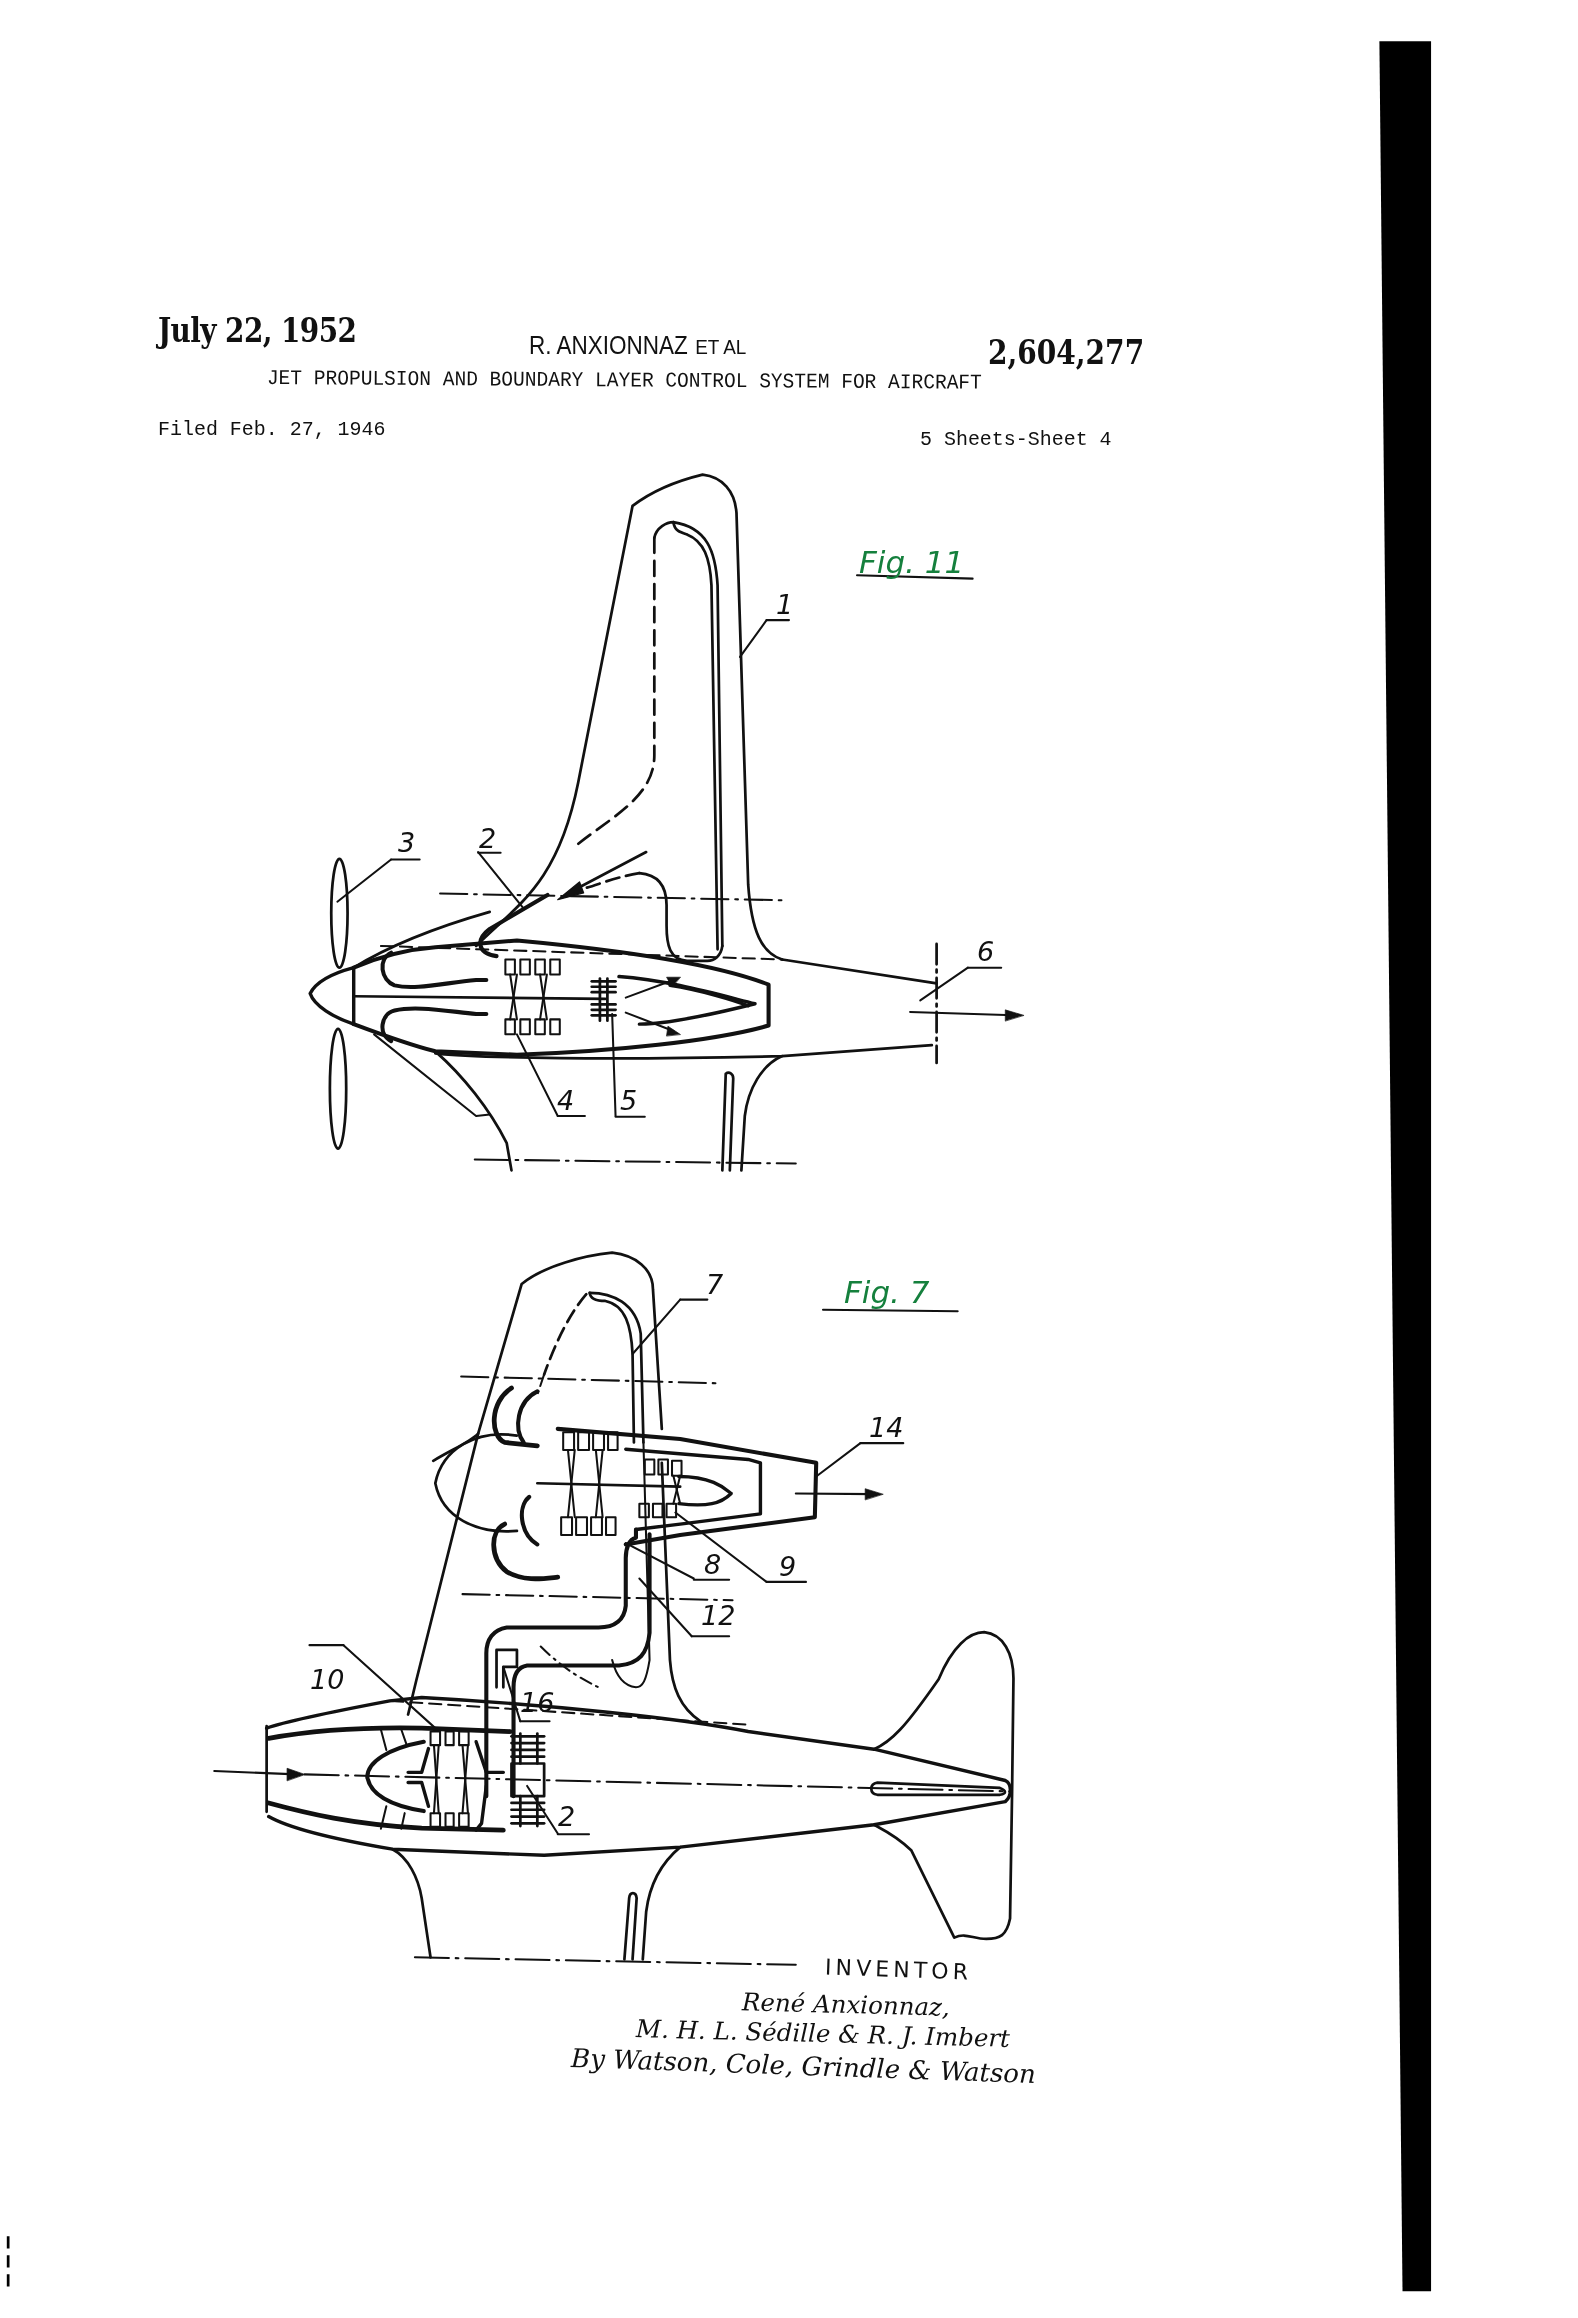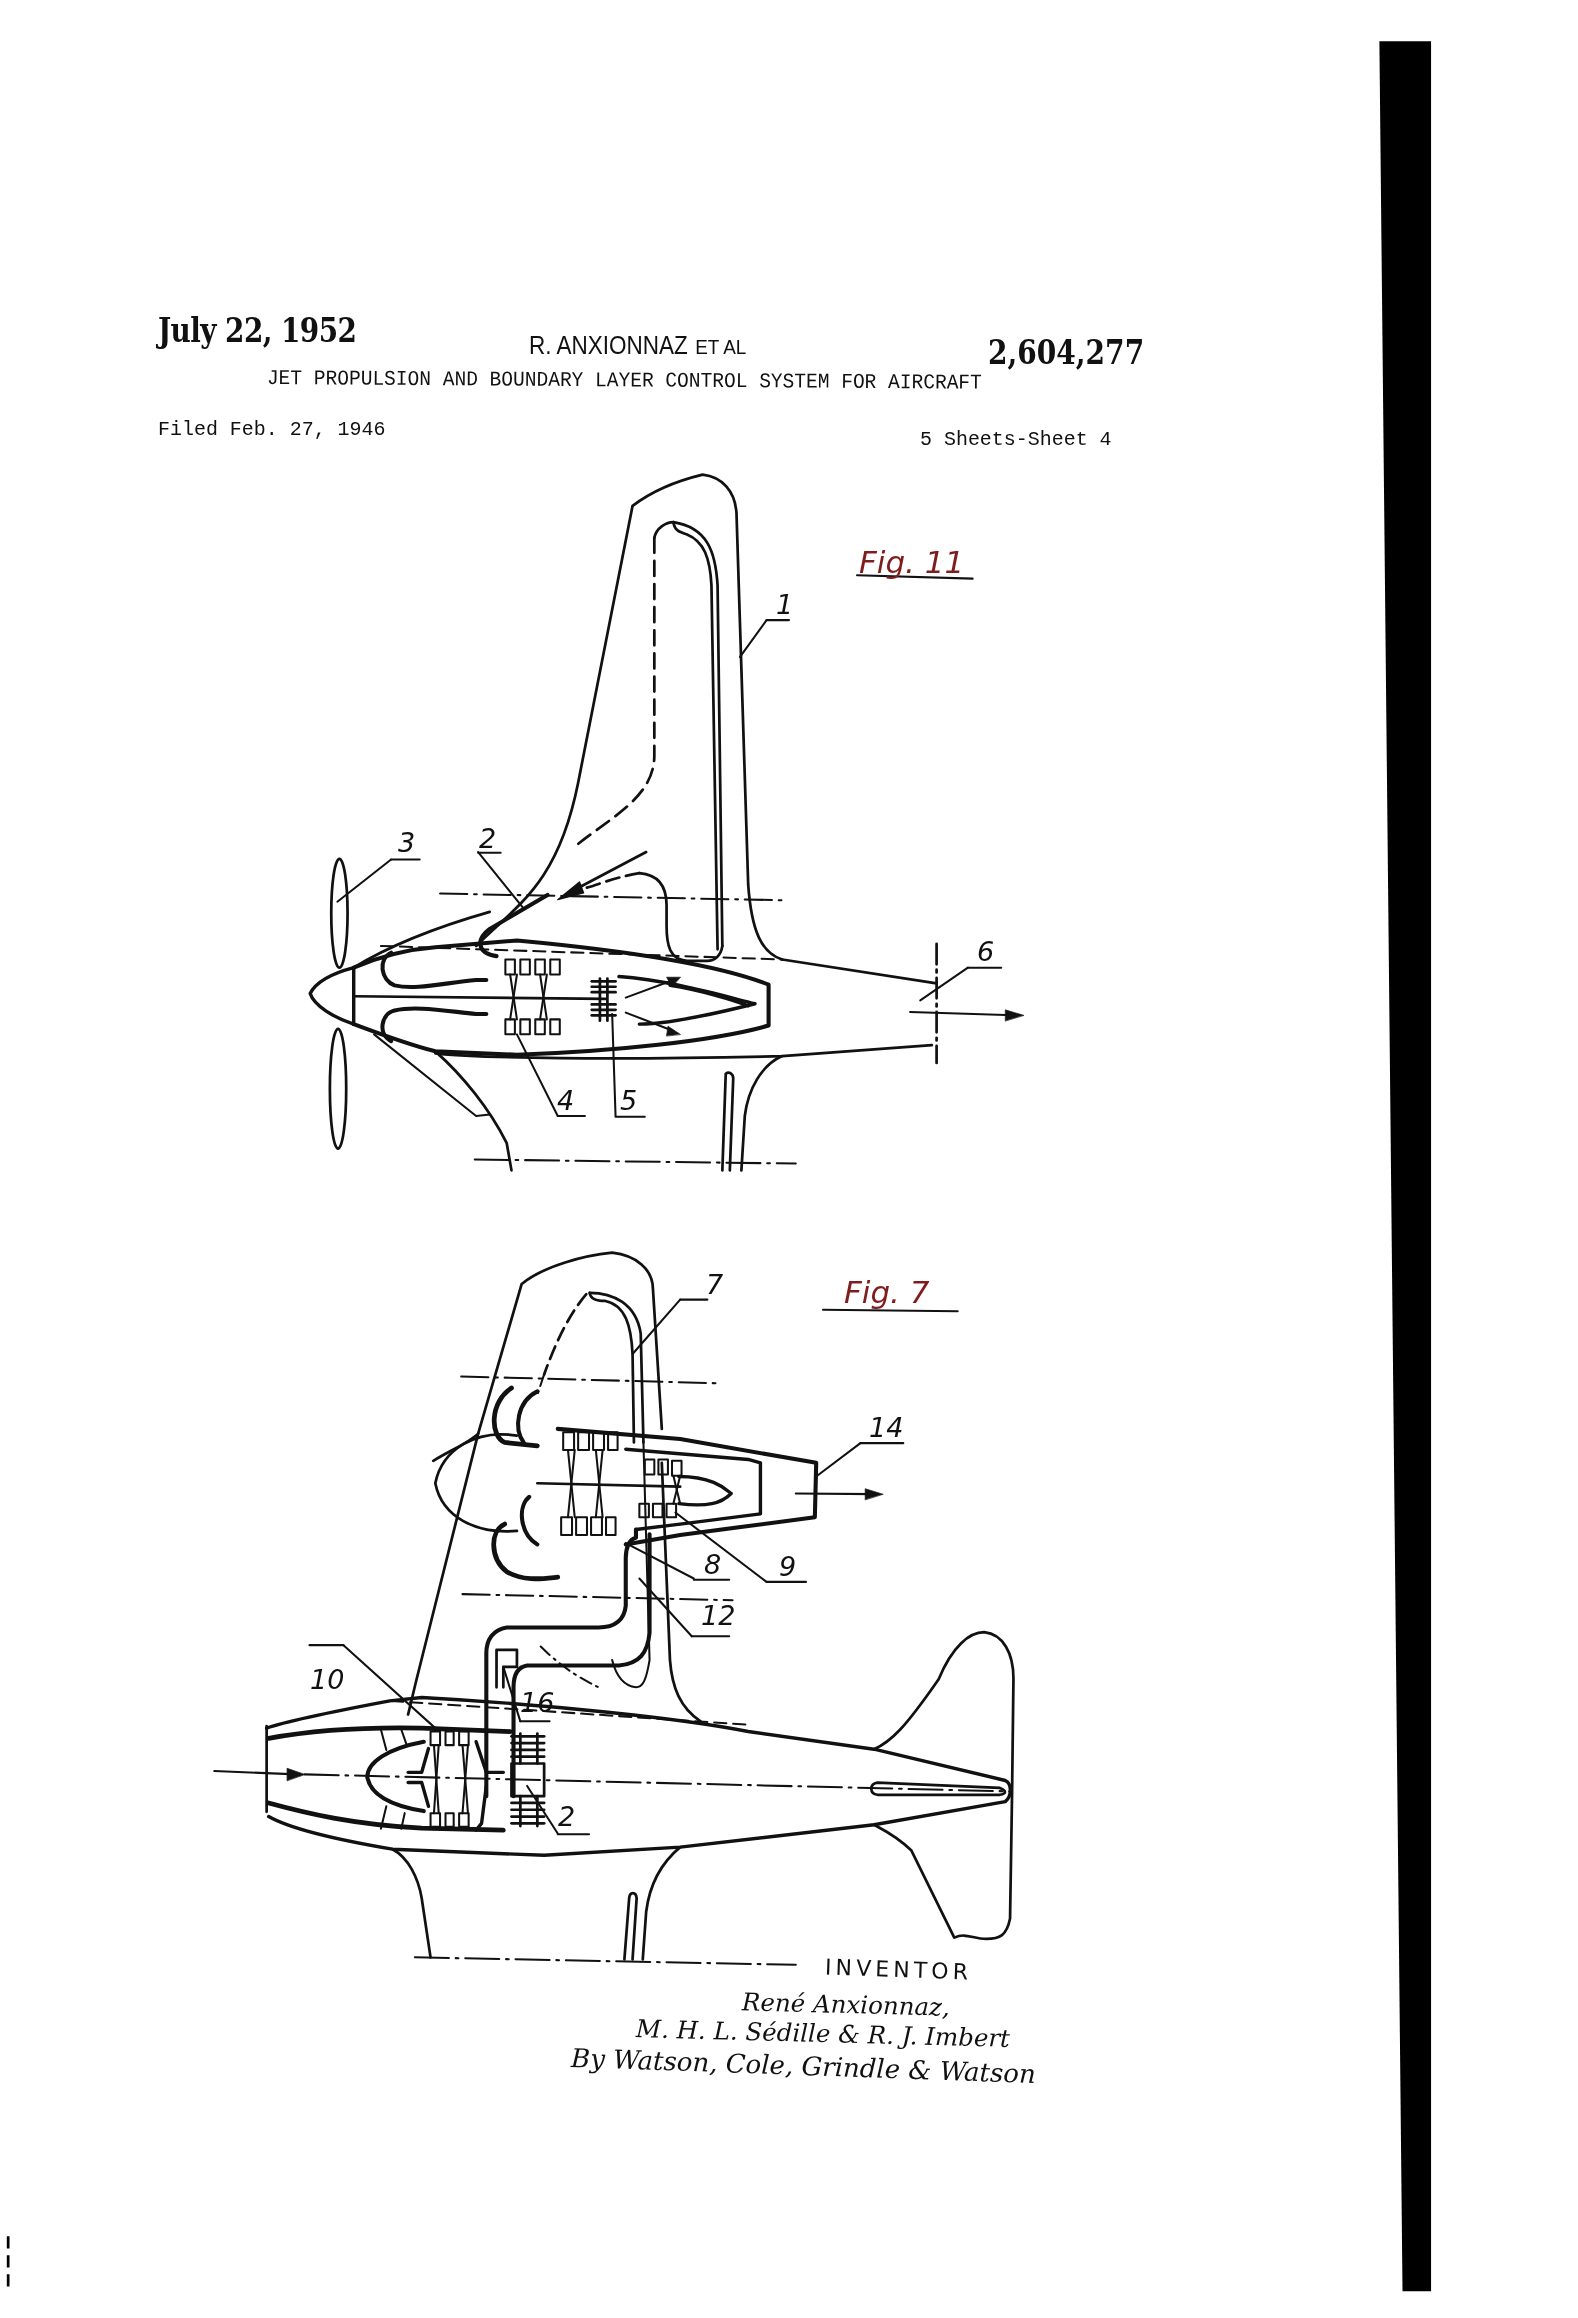--- a/index.html
+++ b/index.html
@@ -6,21 +6,21 @@
   body { width: 1578px; height: 2319px; position: relative; overflow: hidden; }
   .page { position: absolute; left: 0; top: 0; width: 1578px; height: 1734px; background: #ffffff; }
   .txt { position: absolute; color: #111; white-space: nowrap; }
   .date { left: 158px; top: 310px; font-family: "DejaVu Serif", serif; font-weight: bold; font-size: 34px; letter-spacing: -0.7px; transform: scaleX(0.82); transform-origin: left top; }
   .inventors { left: 529px; top: 331px; font-family: "Liberation Sans", sans-serif; font-size: 25px; transform: scaleX(0.9); transform-origin: left top; }
   .inventors .etal { font-size: 21px; margin-left: 8.2px; }
   .patno { left: 988px; top: 333px; font-family: "DejaVu Serif", serif; font-weight: bold; font-size: 33px; transform: scaleX(0.85); transform-origin: left top; }
   .title { left: 267px; top: 367px; font-family: "Liberation Mono", monospace; font-size: 21px; transform: scaleX(0.93) rotate(0.35deg); transform-origin: left top; }
   .filed { left: 158px; top: 418px; font-family: "Liberation Mono", monospace; font-size: 21px; transform: scaleX(0.95); transform-origin: left top; }
   .sheets { left: 920px; top: 428px; font-family: "Liberation Mono", monospace; font-size: 21px; transform: scaleX(0.95); transform-origin: left top; }
-  .figlabel { position: absolute; font-family: "DejaVu Sans", sans-serif; font-style: italic; font-size: 31px; color: #7f1d1d; }
+  .figlabel { position: absolute; font-family: "DejaVu Sans", sans-serif; font-style: italic; font-size: 31px; color: #15803d; }
   .ref { position: absolute; font-family: "DejaVu Sans", sans-serif; font-style: italic; font-size: 27px; color: #111; line-height: 1; }
   .hand { position: absolute; font-family: "DejaVu Serif", serif; font-style: italic; color: #111; white-space: nowrap; }
   .drawing { position: absolute; left: 0; top: 0; width: 1578px; height: 2319px; }
 </style>
 </head>
 <body>
 
 <div class="page">
 
   <div class="txt date">July 22, 1952</div>

